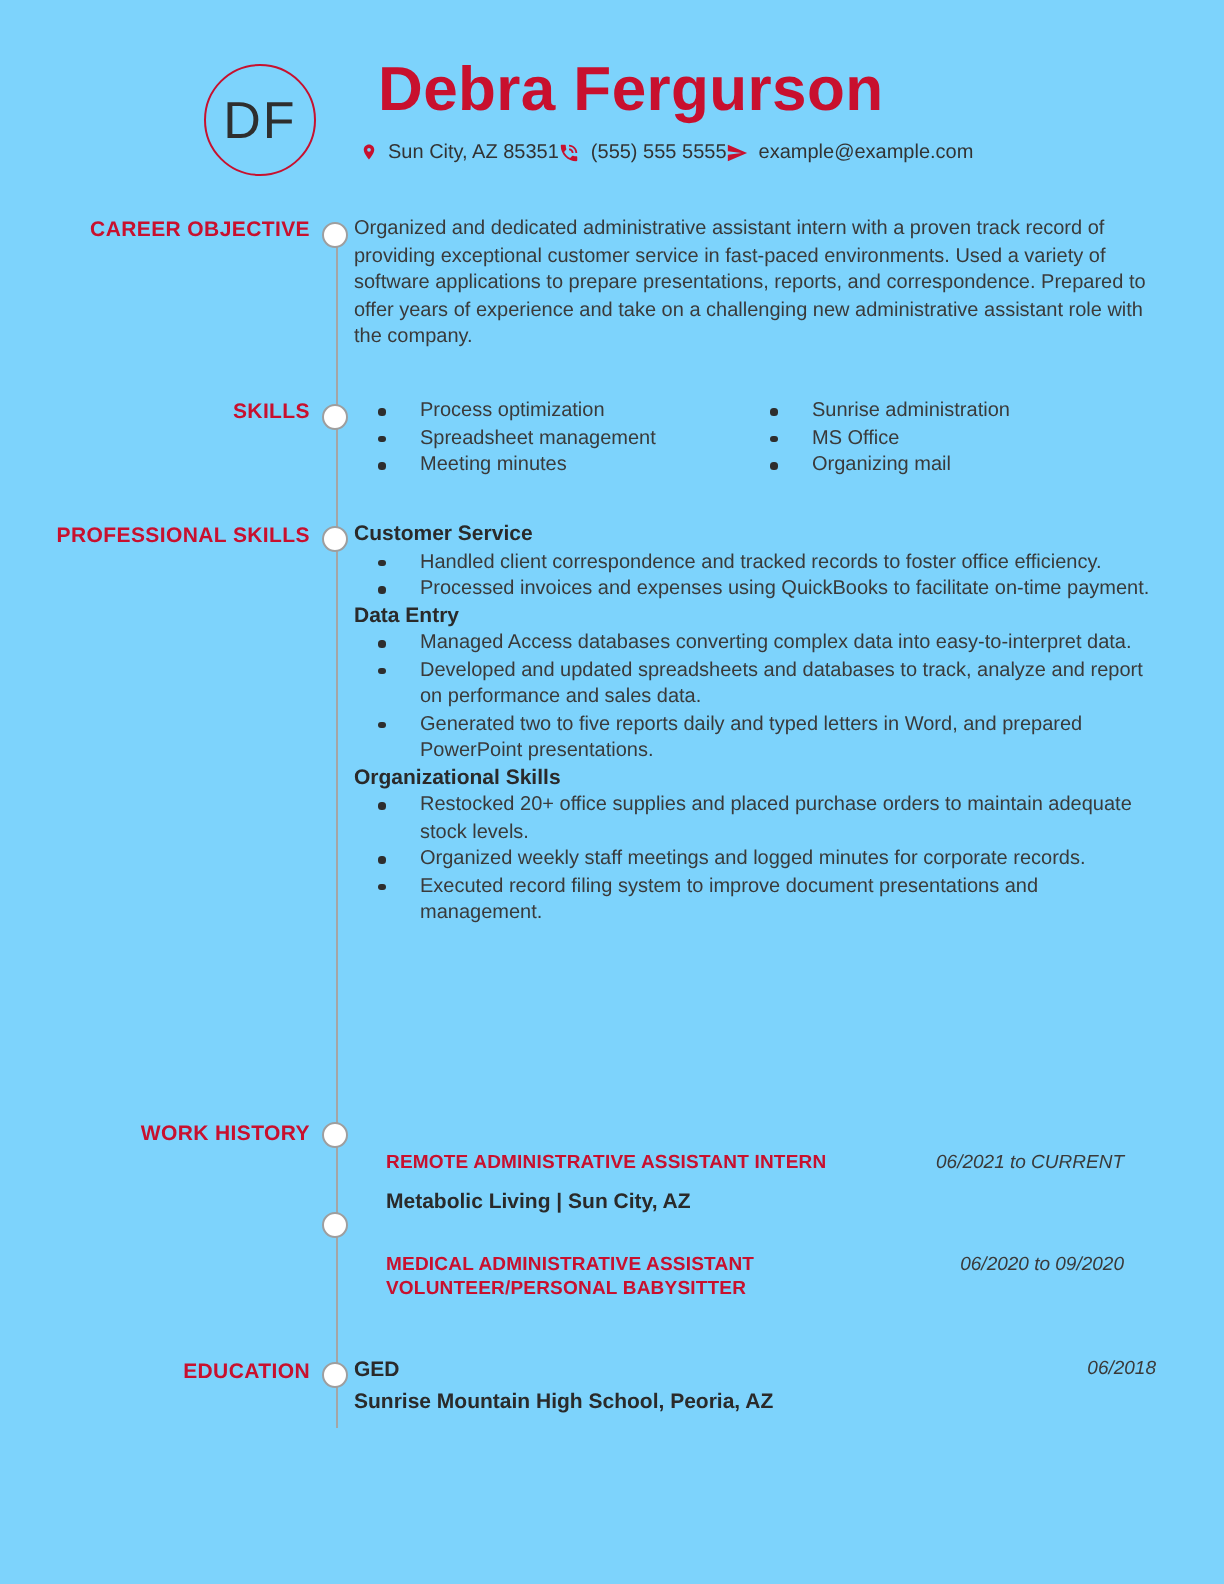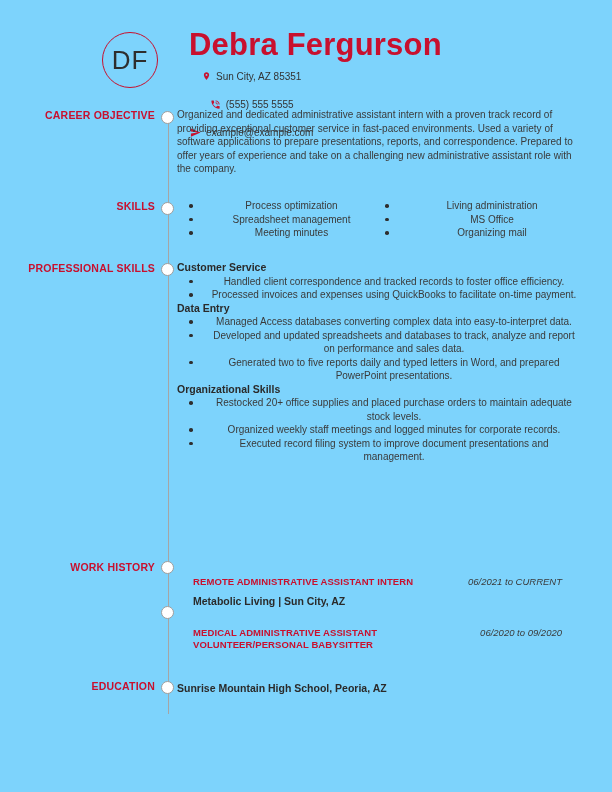--- a/index.html
+++ b/index.html
@@ -19,23 +19,23 @@
     position:absolute; left:102px; top:32px; width:56px; height:56px;
     border:1.5px solid var(--accent); border-radius:50%;
     display:flex; align-items:center; justify-content:center;
     font-size:26px; color:#2e2e2e; letter-spacing:1px; box-sizing:border-box;
   }
   .name {
     position:absolute; left:189px; top:27px;
     font-size:31px; font-weight:bold; color:var(--accent); letter-spacing:0.2px;
   }
   .contact {
-    position:absolute; left:190px; top:70px;
-    display:flex; align-items:center; gap:17px;
-    font-size:10px; color:#333;flex-direction:column;
+    position:absolute; left:180px; top:70px;
+    display:flex; align-items:center; 
+    font-size:10px; color:#333;
   }
   .contact-item { display:flex; align-items:center; gap:5px; }
   .contact-item svg { display:block; fill:var(--accent); }
   
   .tl-line {
     position:absolute; left:168px; top:117px; width:1px; height:597px;
     background:var(--timeline); z-index:1;
   }
   .tl-node {
     position:absolute; left:161px; width:13px; height:13px; box-sizing:border-box;
@@ -43,21 +43,21 @@
   }
   
   .section { position:absolute; left:0; width:612px; }
   .sec-label {
     position:absolute; left:20px; top:1px; width:135px; text-align:right;
     font-size:10.5px; font-weight:bold; color:var(--accent); letter-spacing:0.2px;
   }
   .sec-content { position:absolute; left:177px; top:0; width:401px; }
   .para { margin:0; font-size:10px; line-height:13.5px; }
   ul.blist { margin:0; padding:0; list-style:none; }
-  ul.blist li { position:relative; padding-left:33px; font-size:10px; line-height:13.5px;text-align:center; }
+  ul.blist li { position:relative; padding-left:33px; font-size:10px; line-height:13.5px; }
   .dot {
     position:absolute; left:12px; top:5px; width:3.5px; height:3.5px;
     border-radius:50%; background:#2e2e2e;
   }
   .skills-grid { display:flex; }
   .skills-col1 { width:196px; }
   .skills-col2 { flex:1; }
   .group-title { font-size:10.5px; font-weight:bold; color:var(--heading-text); line-height:13.5px; }
   
   .job { margin:16px; }
@@ -127,21 +127,21 @@
   <div class="section" style="top:199px">
     <div class="sec-label">SKILLS</div>
     <div class="sec-content">
       <div class="skills-grid">
         <ul class="blist skills-col1">
           <li><span class="dot"></span><span>Process optimization</span></li>
           <li><span class="dot"></span><span>Spreadsheet management</span></li>
           <li><span class="dot"></span><span>Meeting minutes</span></li>
         </ul>
         <ul class="blist skills-col2">
-          <li><span class="dot"></span><span>Living administration</span></li>
+          <li><span class="dot"></span><span>Sunrise administration</span></li>
           <li><span class="dot"></span><span>MS Office</span></li>
           <li><span class="dot"></span><span>Organizing mail</span></li>
         </ul>
       </div>
     </div>
   </div>
 
   <div class="section" style="top:261px">
     <div class="sec-label">PROFESSIONAL SKILLS</div>
     <div class="sec-content">
@@ -187,18 +187,22 @@
           <div class="dates">06/2020 to 09/2020</div>
         </div>
       </div>
     </div>
   </div>
 
   <div class="section" style="top:679px">
     <div class="sec-label">EDUCATION</div>
     <div class="sec-content">
       <div class="edu">
+        <div class="edu-head">
+          <div class="degree">GED</div>
+          <div class="dates">06/2018</div>
+        </div>
         <div class="school">Sunrise Mountain High School, Peoria, AZ</div>
       </div>
     </div>
   </div>
 
 </div>
 
 </body></html>

